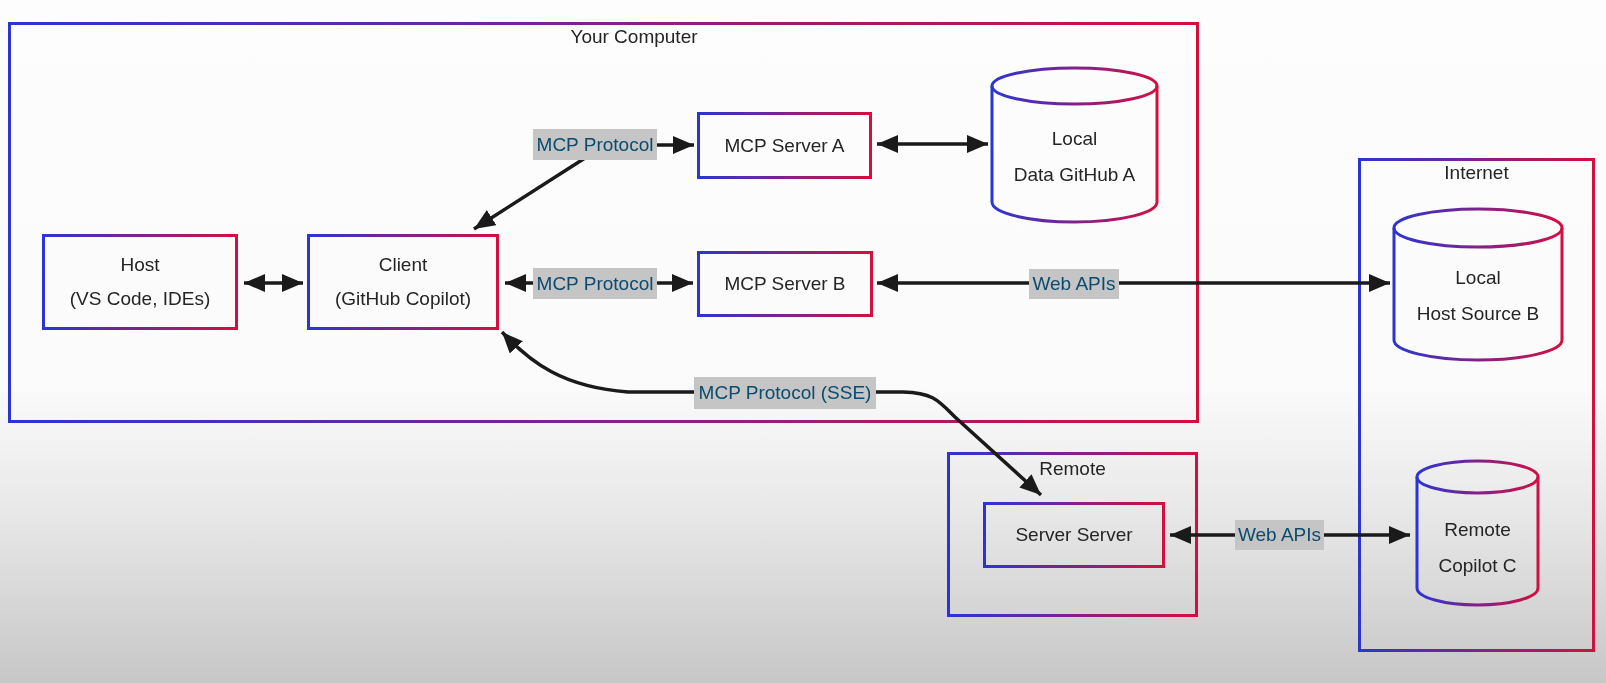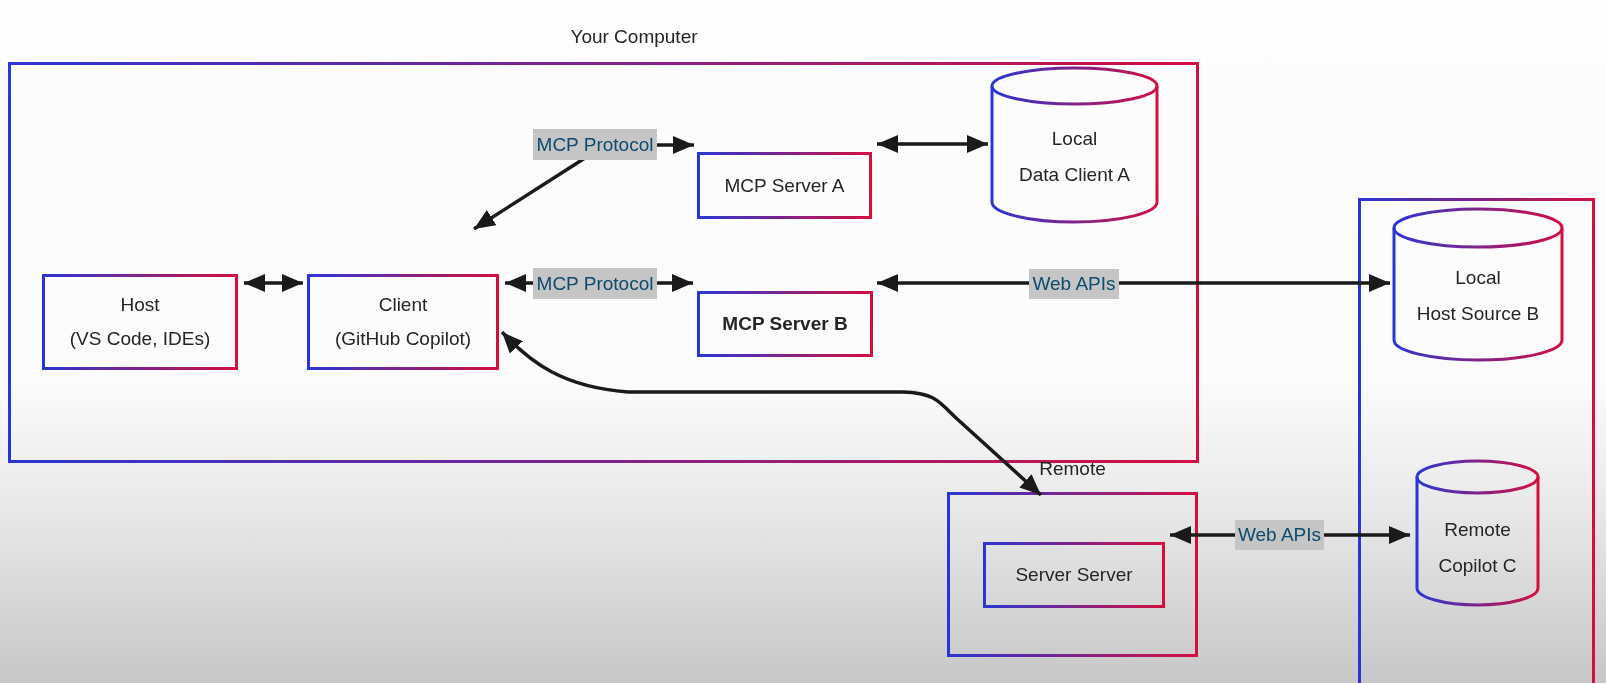--- a/index.html
+++ b/index.html
@@ -7,21 +7,20 @@
     position:relative;width:1606px;height:683px;overflow:hidden;
     font-family:"Liberation Sans","DejaVu Sans",sans-serif;
     color:var(--text,#252525);
     background:linear-gradient(180deg,var(--bg-top,#fdfdfd) 0%,#fbfbfb 56%,#e9e9e9 74%,var(--bg-bottom,#c7c7c7) 100%);
   }
   .box{
     position:absolute;
     border:3px solid;
     border-image:linear-gradient(90deg,var(--gradient-blue,#2b35d4),var(--gradient-red,#d40f3f)) 1;
     box-sizing:border-box;
-    margin-top:40px;
   }
   .glabel{
     position:absolute;text-align:center;font-size:19px;line-height:20px;
     color:var(--text,#252525);
   }
   .node{
     display:flex;flex-direction:column;align-items:center;justify-content:center;
     text-align:center;font-size:19px;line-height:34px;
   }
   .cyltext{
@@ -50,21 +49,21 @@
     <div>Client</div>
     <div>(GitHub Copilot)</div>
   </div>
   <div class="box node" style="left:42px;top:234px;width:196px;height:96px;">
     <div>Host</div>
     <div>(VS Code, IDEs)</div>
   </div>
   <div class="box node" style="left:697px;top:112px;width:175px;height:67px;">
     <div>MCP Server A</div>
   </div>
-  <div class="box node" style="left:697px;top:251px;width:176px;height:66px;font-weight:bold;">
+  <div class="box node" style="left:697px;top:251px;width:176px;height:66px;">
     <div>MCP Server B</div>
   </div>
   <div class="box node" style="left:983px;top:502px;width:182px;height:66px;">
     <div>Server Server</div>
   </div>
 
   <svg class="layer" width="1606" height="683" viewBox="0 0 1606 683">
     <defs>
       <linearGradient id="stroke-grad" x1="0" y1="0" x2="1" y2="0">
         <stop offset="0" style="stop-color:var(--gradient-blue,#2b35d4)"></stop>
@@ -92,33 +91,35 @@
     <line class="edge" x1="505" y1="283" x2="693" y2="283" marker-start="url(#ah)" marker-end="url(#ah)"></line>
     <line class="edge" x1="877" y1="283" x2="1390" y2="283" marker-start="url(#ah)" marker-end="url(#ah)"></line>
     <line class="edge" x1="650" y1="145" x2="694" y2="145" marker-end="url(#ah)"></line>
     <line class="edge" x1="877" y1="144" x2="988" y2="144" marker-start="url(#ah)" marker-end="url(#ah)"></line>
     <line class="edge" x1="585" y1="158" x2="474" y2="229" marker-end="url(#ah)"></line>
     <path class="edge" d="M502,332 C531,363 563,387 628,392 L903,392 C933,393 938,400 955,417 L1041,495" marker-start="url(#ah)" marker-end="url(#ah)"></path>
     <line class="edge" x1="1170" y1="535" x2="1410" y2="535" marker-start="url(#ah)" marker-end="url(#ah)"></line>
   </svg>
 
   <div class="glabel" style="left:8px;top:27px;width:1252px;">Your Computer</div>
+  <div class="glabel" style="left:1358px;top:163px;width:237px;">Internet</div>
   <div class="glabel" style="left:947px;top:459px;width:251px;">Remote</div>
 
   <div class="cyltext" style="left:992px;top:124px;width:165px;">
     <div>Local</div>
-    <div>Data Client A</div>
+    <div>Data GitHub A</div>
   </div>
   <div class="cyltext" style="left:1394px;top:263px;width:168px;">
     <div>Local</div>
     <div>Host Source B</div>
   </div>
   <div class="cyltext" style="left:1417px;top:515px;width:121px;">
     <div>Remote</div>
     <div>Copilot C</div>
   </div>
 
   <div class="elabel" style="left:533px;top:129px;width:124px;height:31px;">MCP Protocol</div>
   <div class="elabel" style="left:533px;top:268px;width:124px;height:31px;">MCP Protocol</div>
+  <div class="elabel" style="left:694px;top:377px;width:182px;height:32px;">MCP Protocol (SSE)</div>
   <div class="elabel" style="left:1029px;top:269px;width:90px;height:30px;">Web APIs</div>
   <div class="elabel" style="left:1235px;top:520px;width:89px;height:30px;">Web APIs</div>
 
 </div>
 
 </body></html>

